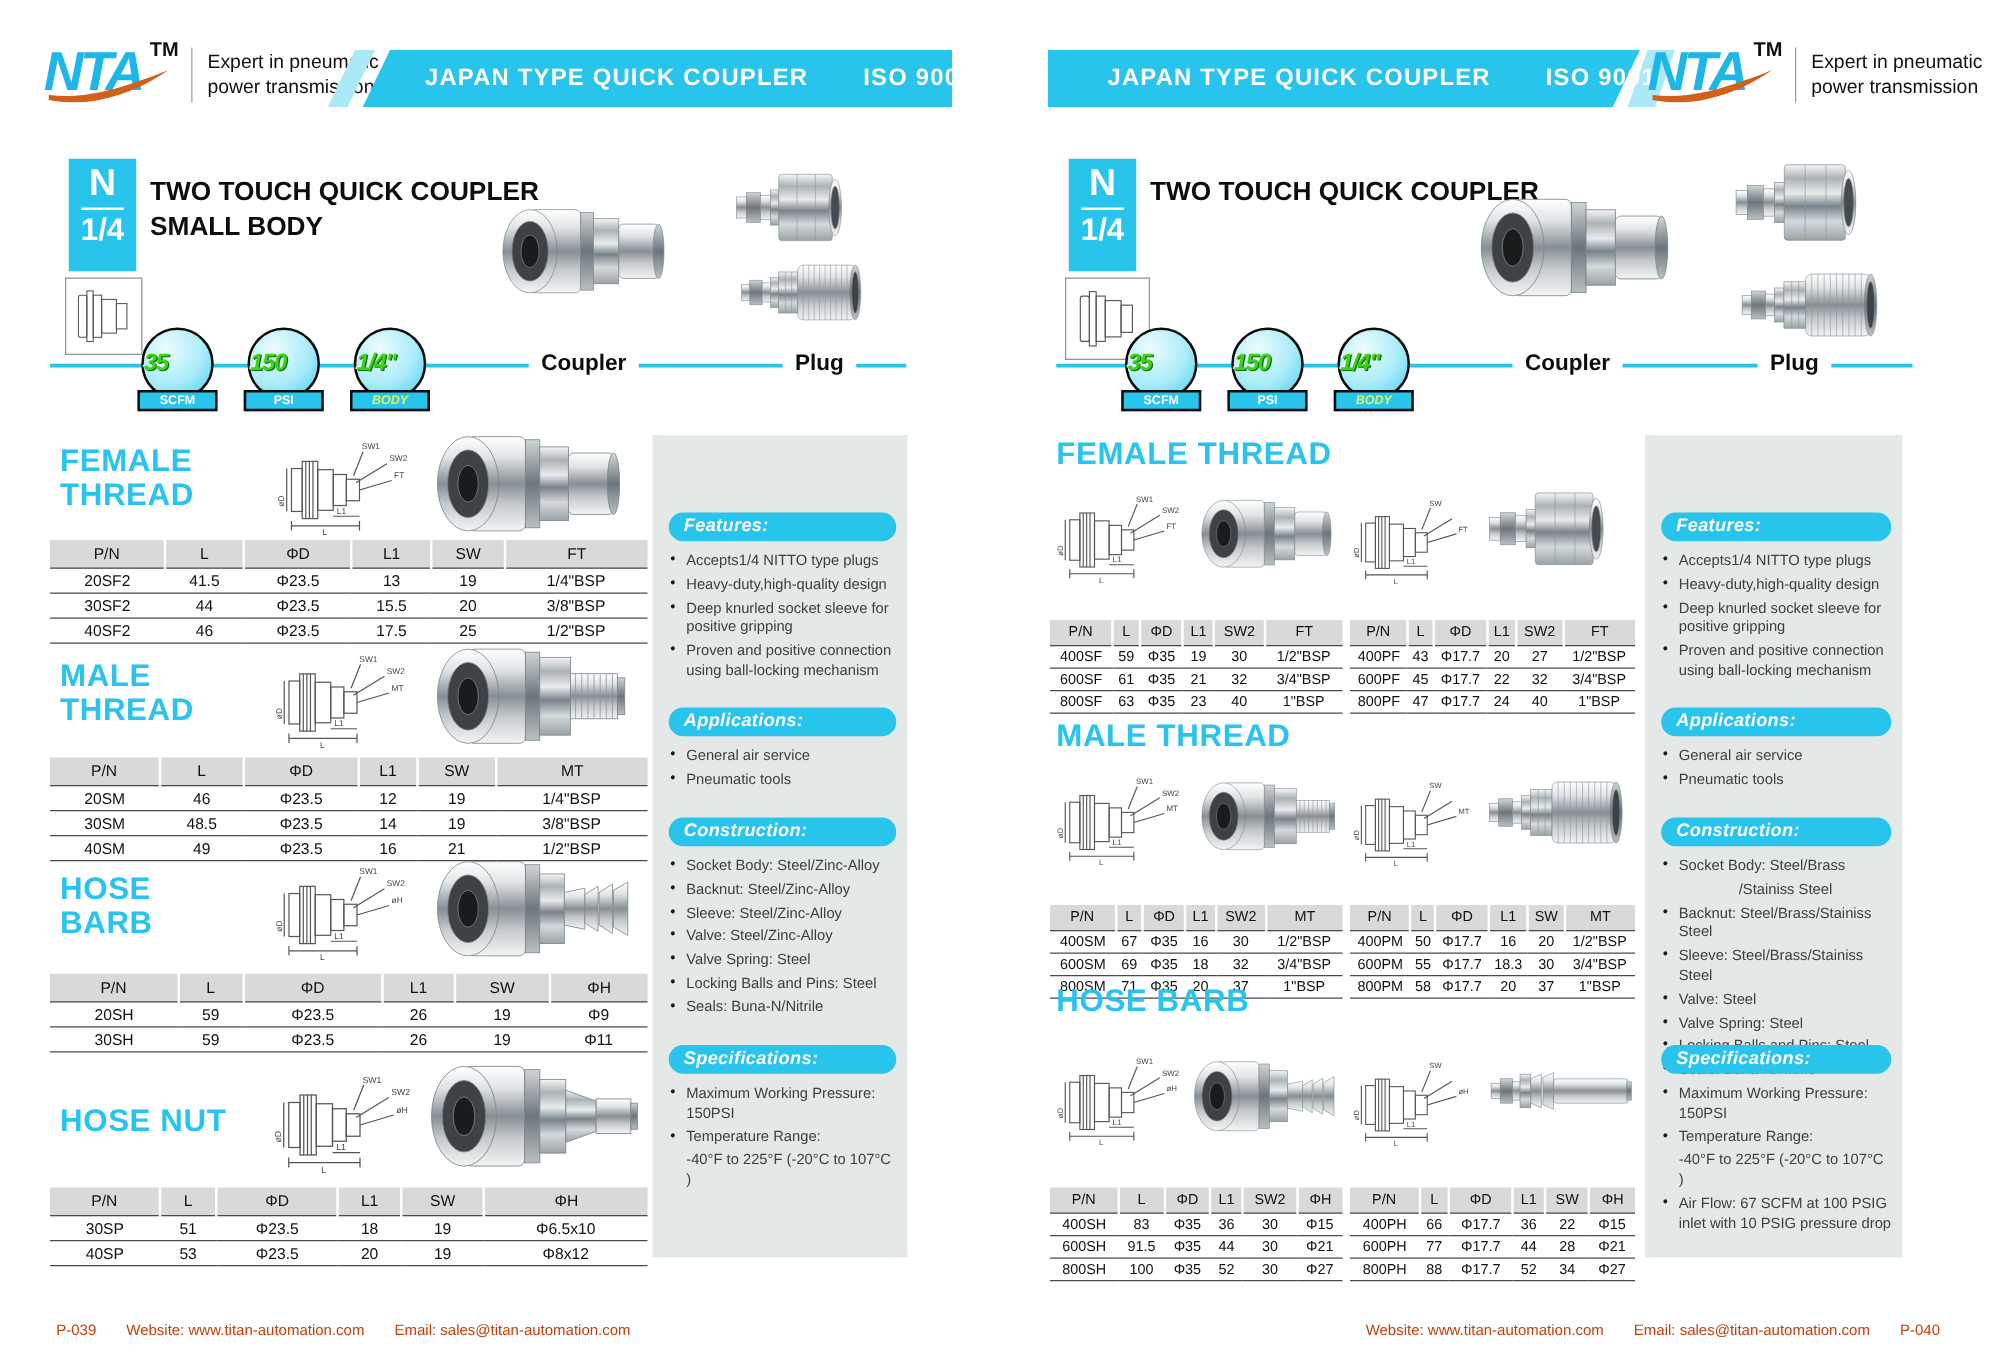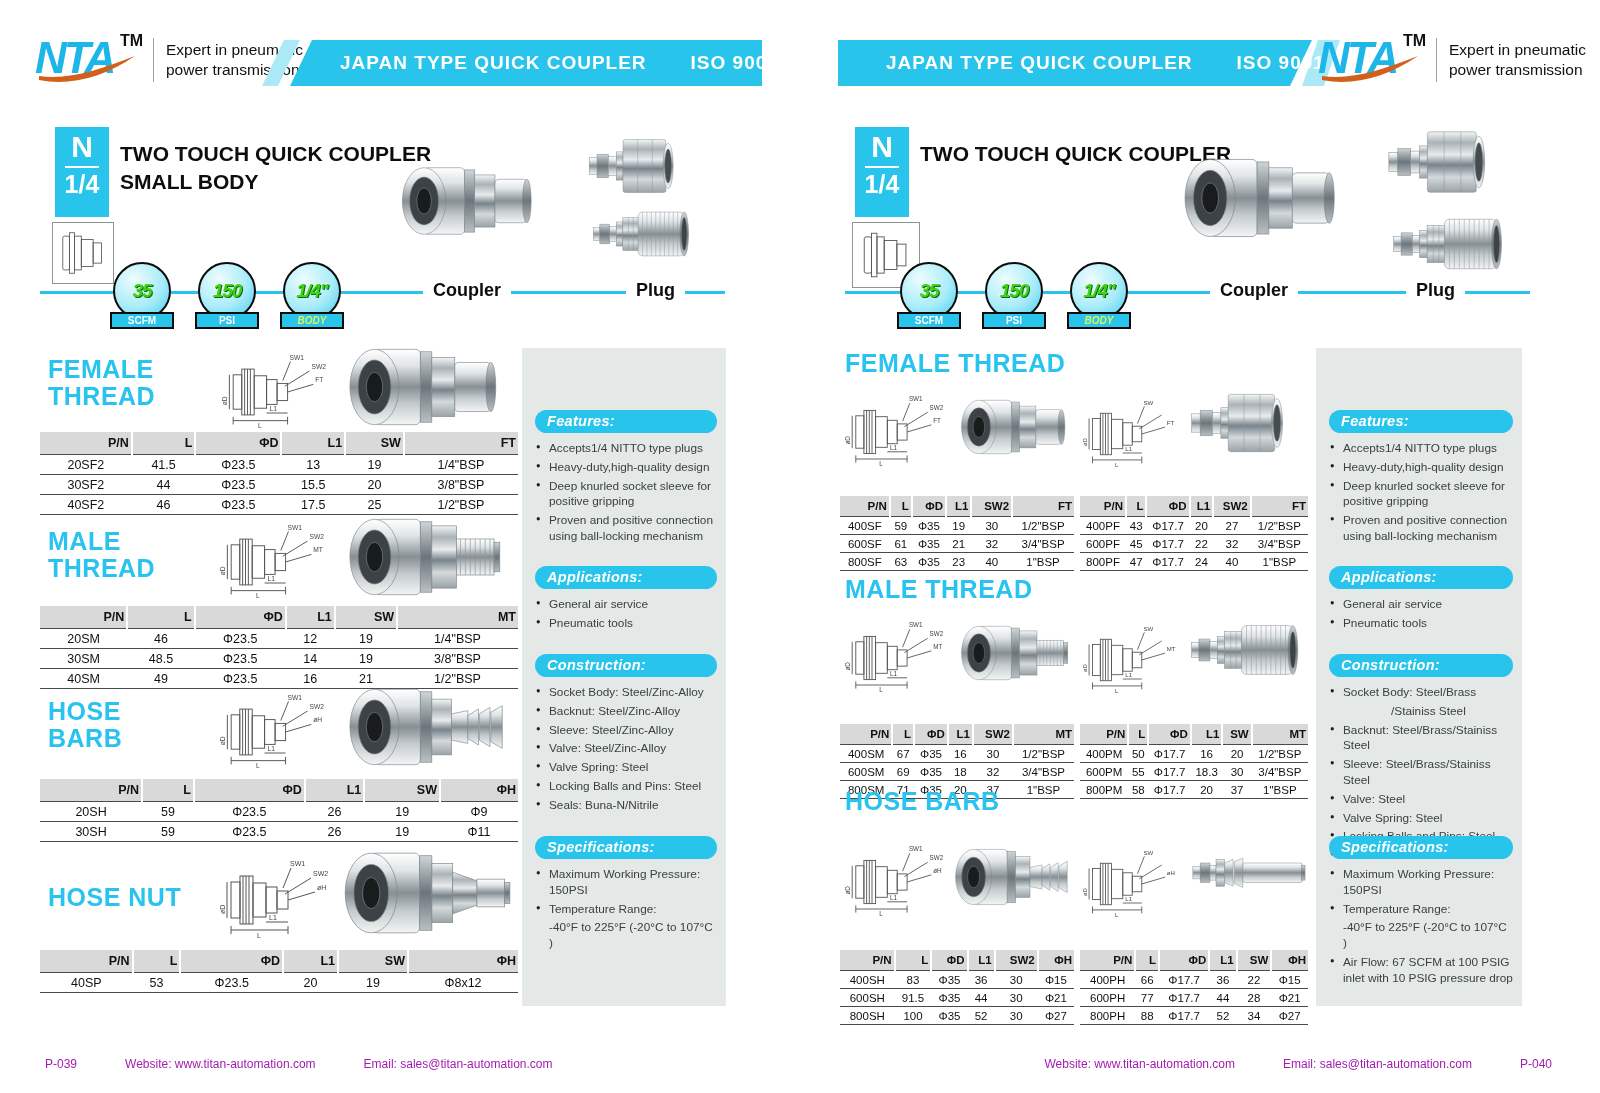--- a/index.html
+++ b/index.html
@@ -59,21 +59,21 @@
   .hero-plugf-r  { left:1385px; top:124px; width:135px; height:76px; }
   .hero-plugm-r  { left:1390px; top:208px; width:130px; height:72px; }
 
   
   .statline { position:absolute; height:3px; background:#29c4ec; top:291px; }
   .statline-l { left:40px; width:685px; }
   .statline-r { left:845px; width:685px; }
   .stat { position:absolute; top:262px; width:58px; height:58px; }
   .stat .circ { width:58px; height:58px; border-radius:50%; border:2px solid #0c0c0c;
     background:radial-gradient(circle at 35% 28%, #eefcff, #a8ecf9 55%, #5ad2f0 90%);
-    display:flex; align-items:center; justify-content:center; position:relative; z-index:2; }
+    display:flex; align-items:center; position:relative; z-index:2; }
   .stat .val { font-weight:900; font-style:italic; font-size:19px; letter-spacing:-1px; color:#3fd21c;
     text-shadow:1px 1px 0 #0b6e14, -1px -1px 0 #eaffe4; }
   .stat .ribbon { position:absolute; left:-3px; right:-3px; bottom:-9px; height:17px; background:#29c4ec;
     border:2px solid #0c0c0c; color:#fff; font-size:10px; font-weight:bold; text-align:center; line-height:13px; z-index:3; }
   .stat .ribbon.italic { font-style:italic; color:#d9f75c; }
   .st-l1 { left:113px; } .st-l2 { left:198px; } .st-l3 { left:283px; }
   .st-r1 { left:900px; } .st-r2 { left:985px; } .st-r3 { left:1070px; }
   .line-label { position:absolute; top:280px; background:#fff; padding:0 10px; font-weight:bold; font-size:18px; color:#0d0d0d; }
   .lab-coupler-l { left:423px; } .lab-plug-l { left:626px; }
   .lab-coupler-r { left:1210px; } .lab-plug-r { left:1406px; }
@@ -117,40 +117,40 @@
   .tbl-s3 { left:40px; top:779px; width:478px; }
   .tbl-s4 { left:40px; top:950px; width:478px; }
   .tbl-r1L { left:840px; top:496px; width:234px; }
   .tbl-r1R { left:1080px; top:496px; width:228px; }
   .tbl-r2L { left:840px; top:724px; width:234px; }
   .tbl-r2R { left:1080px; top:724px; width:228px; }
   .tbl-r3L { left:840px; top:950px; width:234px; }
   .tbl-r3R { left:1080px; top:950px; width:228px; }
   .tbl table { width:100%; border-collapse:collapse; font-size:12.5px; color:#111; }
   .tbl-r1L table, .tbl-r1R table, .tbl-r2L table, .tbl-r2R table, .tbl-r3L table, .tbl-r3R table { font-size:11.5px; }
-  .tbl th { background:#d9d9d9; font-weight:bold; padding:4px 2px; border-right:2px solid #fff; text-align:right; }
+  .tbl th { background:#d9d9d9; font-weight:normal; padding:4px 2px; border-right:2px solid #fff; text-align:center; }
   .tbl th:last-child { border-right:none; }
   .tbl td { text-align:center; padding:2.5px 2px; border-top:1px solid #4a4a4a; }
   .tbl tbody tr:last-child td { border-bottom:1px solid #4a4a4a; }
 
   
   .sidebar { position:absolute; background:#e4e9e7; }
   .sidebar-l { left:522px; top:348px; width:204px; height:658px; }
   .sidebar-r { left:1316px; top:348px; width:206px; height:658px; }
   .sb-group { position:absolute; left:13px; right:9px; }
   .sb-pill { display:block; background:#29c4ec; color:#fff; font-weight:bold; font-style:italic; font-size:14.5px;
     padding:3px 12px 4px; border-radius:14px; margin-bottom:8px; letter-spacing:0.3px; }
   .sb-item { position:relative; padding-left:14px; font-size:11.8px; color:#3a4044; line-height:1.34; margin-top:3px; }
   .sb-item::before { content:"\25CF"; position:absolute; left:1px; top:1px; font-size:7.5px; color:#1a1a1a; }
   .sb-item.no-bullet::before { content:""; }
   .sb-item.indent { padding-left:62px; }
   .g-feat { top:62px; } .g-app { top:218px; } .g-con { top:306px; } .g-spec { top:488px; }
 
   
-  .footer { position:absolute; top:1057px; font-size:12px; color:#a21caf; display:flex; gap:48px; white-space:nowrap; }
+  .footer { position:absolute; top:1057px; font-size:12px; color:#c2410c; display:flex; gap:24px; white-space:nowrap; }
   .footer-l { left:45px; }
   .footer-r { right:48px; }
 </style>
 </head>
 <body>
 
 <svg width="0" height="0" style="position:absolute" aria-hidden="true">
   <defs>
     <linearGradient id="gm" x1="0" y1="0" x2="0" y2="1">
       <stop offset="0" stop-color="#ffffff"></stop>
@@ -592,20 +592,28 @@
             <th>P/N</th>
             <th>L</th>
             <th>ΦD</th>
             <th>L1</th>
             <th>SW</th>
             <th>ΦH</th>
           </tr>
         </thead>
         <tbody>
           <tr>
+            <td>30SP</td>
+            <td>51</td>
+            <td>Φ23.5</td>
+            <td>18</td>
+            <td>19</td>
+            <td>Φ6.5x10</td>
+          </tr>
+          <tr>
             <td>40SP</td>
             <td>53</td>
             <td>Φ23.5</td>
             <td>20</td>
             <td>19</td>
             <td>Φ8x12</td>
           </tr>
         </tbody>
       </table>
     </div>

